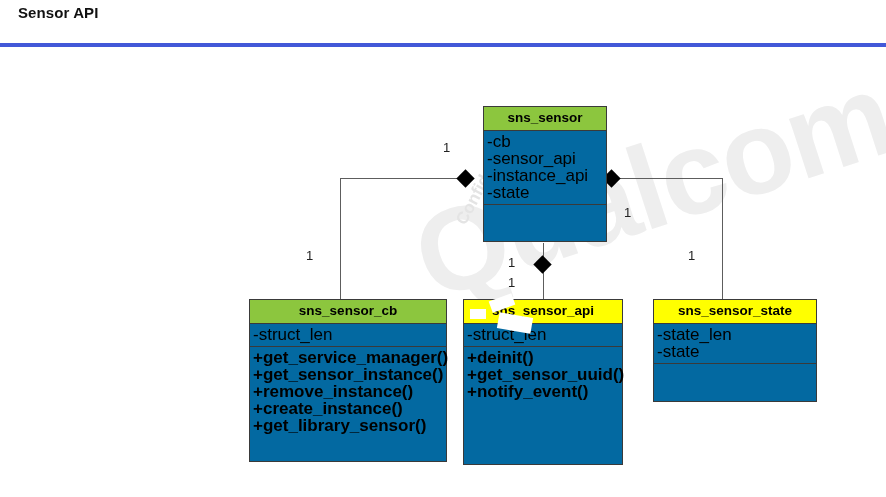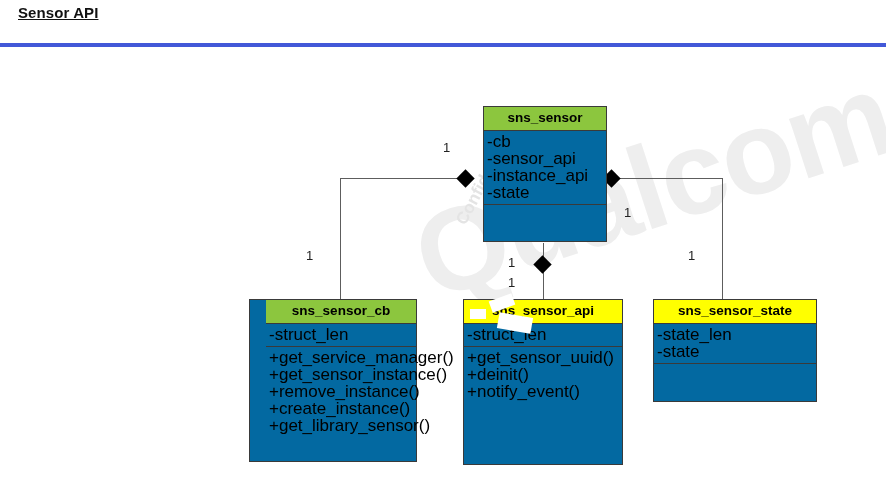--- a/index.html
+++ b/index.html
@@ -19,21 +19,20 @@
   
   #slide-title {
     position: absolute;
     left: 18px;
     top: 4px;
     font-size: 15px;
     font-weight: bold;
     letter-spacing: 0.1px;
     color: #111111;
     white-space: nowrap;
-    text-decoration: underline;
   }
   #title-rule {
     position: absolute;
     left: 0px;
     top: 43px;
     width: 886px;
     height: 4px;
     background: #4258d8;
   }
 
@@ -114,20 +113,21 @@
   }
   .hdr-green { background: #8cc63e; color: #000; }
   .hdr-yellow { background: #ffff00; color: #000; }
 
   .uml-compartment {
     box-sizing: border-box;
     padding: 2px 0px 3px 2px;
   }
   .uml-compartment + .uml-compartment {
     border-top: 1.6px solid #3a3a3a;
+    font-weight: bold;
   }
   .uml-row {
     white-space: nowrap;
     font-size: 17px;
     line-height: 17px;
     padding-left: 1px;
   }
   .compartment-empty { height: 22px; }
 
   
@@ -191,42 +191,42 @@
     <div class="uml-header hdr-green">sns_sensor</div>
     <div class="uml-compartment">
       <div class="uml-row">-cb</div>
       <div class="uml-row">-sensor_api</div>
       <div class="uml-row">-instance_api</div>
       <div class="uml-row">-state</div>
     </div>
     <div class="uml-compartment compartment-empty"></div>
   </div>
 
-  <div class="uml-class" style="left:249px; top:252px; width:168px; height:163px;padding-left:16px;">
+  <div class="uml-class" style="left:249px; top:252px; width:198px; height:163px;">
     <div class="uml-header hdr-green">sns_sensor_cb</div>
     <div class="uml-compartment">
       <div class="uml-row">-struct_len</div>
     </div>
     <div class="uml-compartment">
       <div class="uml-row">+get_service_manager()</div>
       <div class="uml-row">+get_sensor_instance()</div>
       <div class="uml-row">+remove_instance()</div>
       <div class="uml-row">+create_instance()</div>
       <div class="uml-row">+get_library_sensor()</div>
     </div>
   </div>
 
   <div class="uml-class" style="left:463px; top:252px; width:160px; height:166px;">
     <div class="uml-header hdr-yellow">sns_sensor_api</div>
     <div class="uml-compartment">
       <div class="uml-row">-struct_len</div>
     </div>
     <div class="uml-compartment">
+      <div class="uml-row">+deinit()</div>
       <div class="uml-row">+get_sensor_uuid()</div>
-      <div class="uml-row">+deinit()</div>
       <div class="uml-row">+notify_event()</div>
     </div>
   </div>
 
   <div class="uml-class" style="left:653px; top:252px; width:164px; height:103px;">
     <div class="uml-header hdr-yellow">sns_sensor_state</div>
     <div class="uml-compartment">
       <div class="uml-row">-state_len</div>
       <div class="uml-row">-state</div>
     </div>

